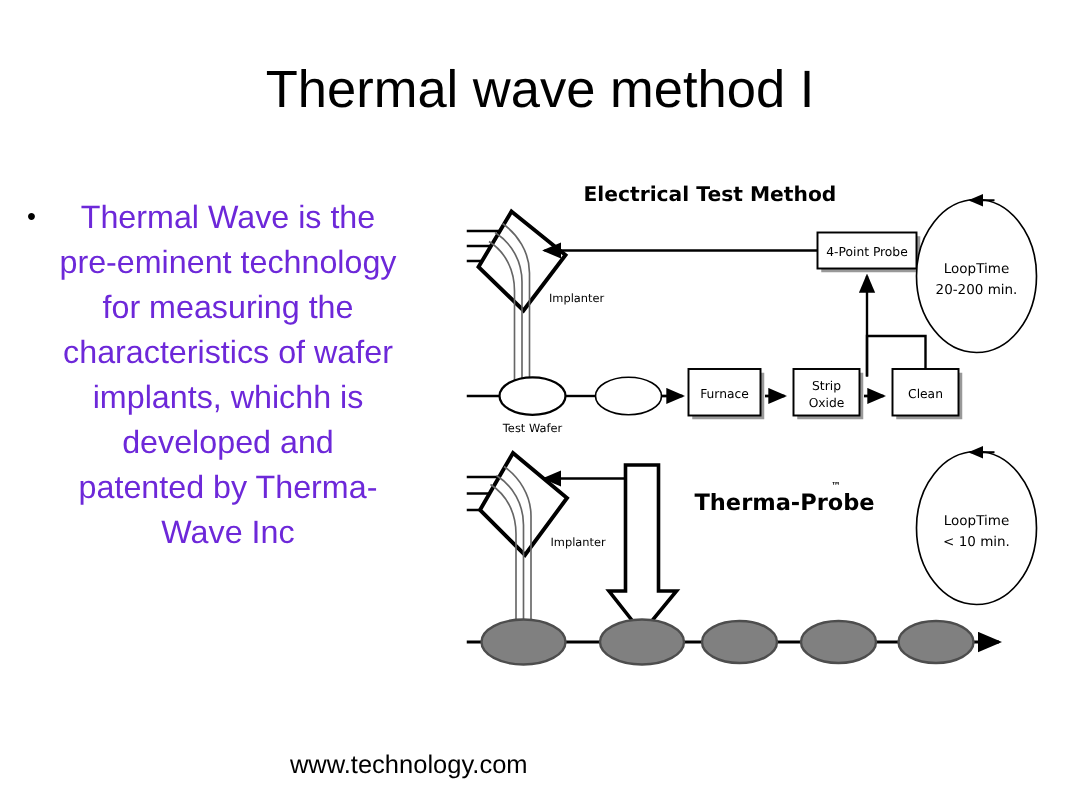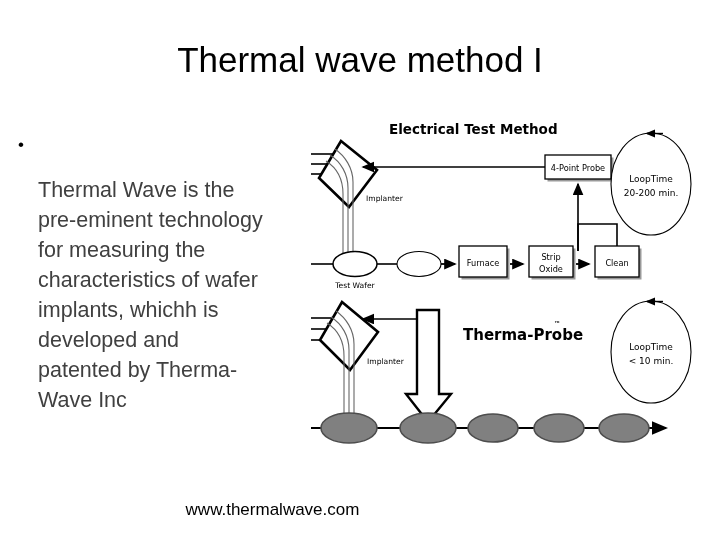--- a/index.html
+++ b/index.html
@@ -47,23 +47,22 @@
     font-size: 17px;
     line-height: 30px;
     text-align: left;
     padding-left: 4px;
     color: #000;
   }
   .bullet-text {
     flex: 1 1 auto;
     font-size: 21.5px;
     line-height: 30px;
-    text-align: left;
-    color: #404040;
-    margin-top: 45px;
+    text-align: center;
+    color: #6d28d9;
   }
 
   
   #footer-url {
     position: absolute;
     left: 0;
     top: 500px;
     width: 545px;
     text-align: center;
     font-size: 17px;
@@ -120,21 +119,21 @@
 
 <h1 id="slide-title">Thermal wave method I</h1>
 
 <div id="body-bullet-list">
   <div class="bullet-row">
     <span class="bullet-mark">•</span>
     <span class="bullet-text">Thermal Wave is the pre-eminent technology for measuring the characteristics of wafer implants, whichh is developed and patented by Therma-Wave Inc</span>
   </div>
 </div>
 
-<div id="footer-url">www.thermalwave.com</div>
+<div id="footer-url">www.technology.com</div>
 
 <div id="diagram-figure">
 <svg width="390" height="345" viewBox="0 0 390 345" xmlns="http://www.w3.org/2000/svg">
   <defs>
     <marker id="arrowSm" markerWidth="7" markerHeight="7" refX="6" refY="3.0" orient="auto" markerUnits="strokeWidth">
       <path d="M0,0 L7,3 L0,6 z" fill="#000"></path>
     </marker>
     <marker id="arrowMd" markerWidth="8" markerHeight="8" refX="7" refY="3.4" orient="auto" markerUnits="strokeWidth">
       <path d="M0,0 L8,3.4 L0,6.8 z" fill="#000"></path>
     </marker>

